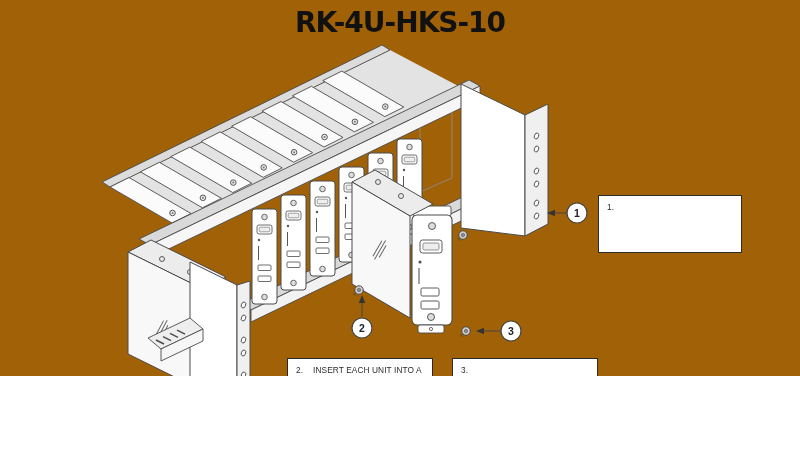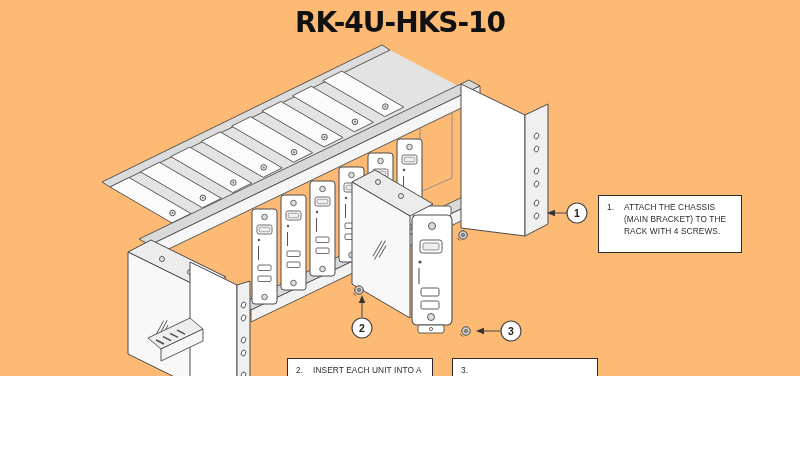--- a/index.html
+++ b/index.html
@@ -1,16 +1,16 @@
 <!DOCTYPE html>
 <html><head>
 <meta charset="utf-8">
 <style>
   html,body{margin:0;padding:0;background:#ffffff;}
-  .stage{position:relative;width:800px;height:376px;background:#fdba74;overflow:hidden;
+  .stage{position:relative;width:800px;height:376px;background:#a16207;overflow:hidden;
          font-family:"Liberation Sans",sans-serif;}
   .title{position:absolute;top:6px;left:0;width:800px;text-align:center;
          font-family:"DejaVu Sans","Liberation Sans",sans-serif;
          font-size:28px;font-weight:800;letter-spacing:-1px;color:#111;}
   svg.diagram{position:absolute;left:0;top:0;}
   .note-box{position:absolute;border:1.3px solid #2b2b2b;background:#fff;
             display:flex;align-items:flex-start;
             padding:5px 3px 4px 8px;color:#2a2a2a;
             font-size:8.3px;line-height:12.2px;letter-spacing:0.1px;}
   .note-num{width:17px;flex:none;}
@@ -244,23 +244,20 @@
     <g>
       <line x1="500" y1="331" x2="483" y2="331" stroke="#444" stroke-width="1"></line>
       <polygon points="476,331 484,327.8 484,334.2" fill="#333"></polygon>
       <circle cx="511" cy="331" r="10" fill="#fff" stroke="#444" stroke-width="1.2"></circle>
       <text x="511" y="335" text-anchor="middle" font-size="10.5" font-weight="bold" fill="#222" font-family="Liberation Sans, sans-serif">3</text>
     </g>
   </svg>
 
   <div class="note-box" style="left:598px;top:195px;width:131px;height:47px;">
     <span class="note-num">1.</span>
-    <div class="note-text">ATTACH THE CHASSIS
-(MAIN BRACKET) TO THE
-RACK WITH 4 SCREWS.</div>
   </div>
 
   <div class="note-box" style="left:287px;top:358px;width:133px;height:74px;">
     <span class="note-num">2.</span>
     <div class="note-text">INSERT EACH UNIT INTO A
 SUPPORT MOUNT AND
 TIGHTEN THE SUPPORT
 MOUNT WITH 7
 M3-0.5X6MM SCREWS.</div>
   </div>

